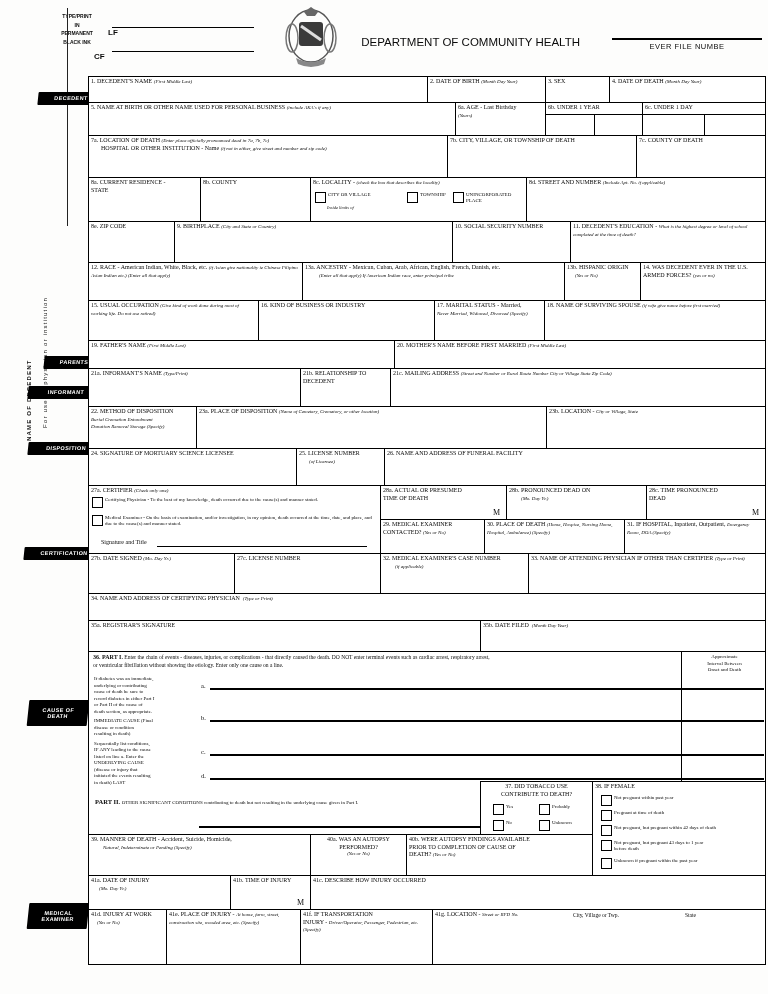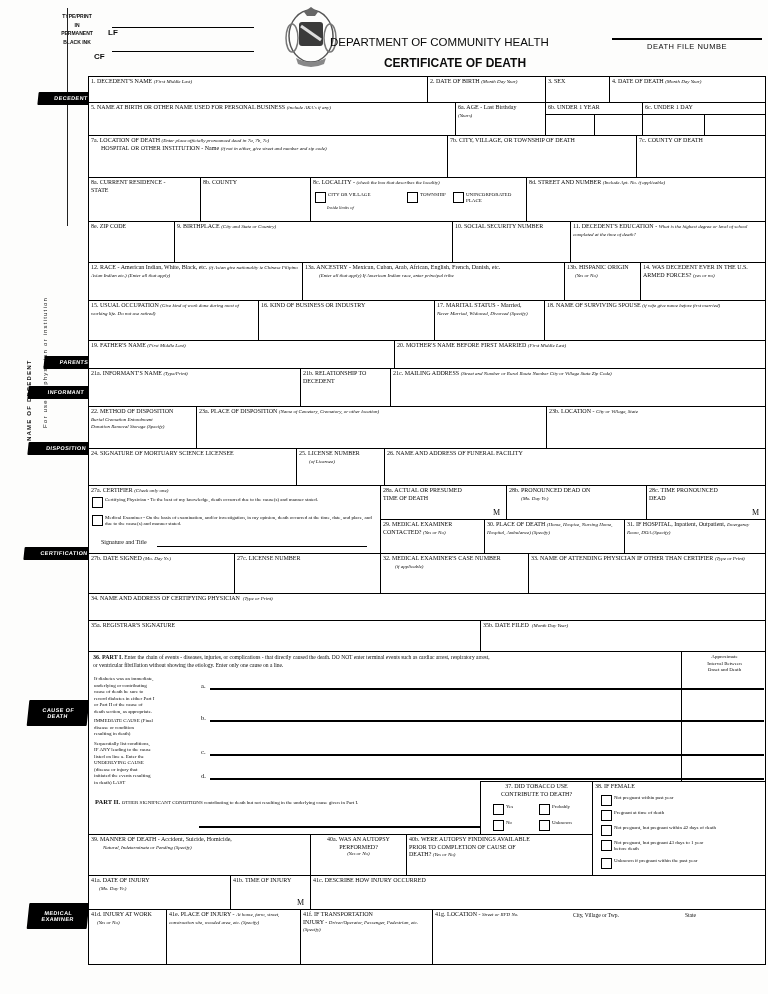--- a/index.html
+++ b/index.html
@@ -5,21 +5,21 @@
   html,body{margin:0;padding:0;background:#fff;}
   .page{position:relative;width:768px;height:994px;background:#fdfdfc;overflow:hidden;
         font-family:"Liberation Serif",serif;color:#0b0b0b;}
   
   .hdr-ins{position:absolute;left:44px;top:12px;width:66px;text-align:center;
            font:bold 5px "Liberation Sans",sans-serif;white-space:pre-line;line-height:1.7;}
   .lfcf{position:absolute;font:bold 8px "Liberation Sans",sans-serif;}
   .uline{position:absolute;border-bottom:1px solid #000;}
   .t1{position:absolute;left:340px;top:16px;width:230px;text-align:center;
       font:bold 13px "Liberation Sans",sans-serif;}
-  .t2{position:absolute;left:330px;top:36px;width:250px;text-align:left;
+  .t2{position:absolute;left:330px;top:36px;width:250px;text-align:right;
       font:11.5px "Liberation Sans",sans-serif;}
   .t3{position:absolute;left:340px;top:56px;width:230px;text-align:center;
       font:bold 12px "Liberation Sans",sans-serif;}
   .sfn{position:absolute;left:612px;top:42px;width:150px;text-align:center;
       font:7.5px "Liberation Sans",sans-serif;letter-spacing:.5px;}
   
   .vline{position:absolute;border-left:1px solid #222;}
   .vtext{position:absolute;writing-mode:vertical-rl;transform:rotate(180deg);
          font:6px "Liberation Sans",sans-serif;letter-spacing:1.2px;color:#111;}
   .tab{position:absolute;background:#000;color:#fff;display:flex;align-items:center;
@@ -62,23 +62,22 @@
     <ellipse cx="29" cy="30" rx="22" ry="26" fill="none" stroke="#555" stroke-width="1.5"></ellipse>
     <path d="M22 6 L29 1 L36 6 L33 10 L25 10 Z" fill="#666"></path>
     <ellipse cx="10" cy="32" rx="6" ry="14" fill="none" stroke="#777" stroke-width="1.5"></ellipse>
     <ellipse cx="48" cy="32" rx="6" ry="14" fill="none" stroke="#777" stroke-width="1.5"></ellipse>
     <rect x="17" y="16" width="24" height="24" rx="3" fill="#3a3a3a"></rect>
     <path d="M19 20 L39 34" stroke="#ddd" stroke-width="3"></path>
     <path d="M14 52 Q29 60 44 52 L42 58 Q29 64 16 58 Z" fill="#888"></path>
   </svg>
 
   <div class="t2">DEPARTMENT OF COMMUNITY HEALTH</div>
-  <div class="t3">CERTIFICATE OF DEATH</div>
   <div class="uline" style="left:612px;top:38px;width:150px;border-bottom-width:2px;"></div>
-  <div class="sfn">DEATH FILE NUMBE</div>
+  <div class="sfn">EVER FILE NUMBE</div>
 
   <div class="vline" style="left:67px;top:8px;height:218px;"></div>
   <div class="vtext" style="left:26px;top:296px;height:145px;font-weight:bold;">NAME OF DECEDENT</div>
   <div class="vtext" style="left:42px;top:228px;height:200px;">For use by physician or institution</div>
 
   <div class="tab" style="left:38px;top:92px;width:66px;height:13px;">DECEDENT</div>
   <div class="tab" style="left:44px;top:356px;width:60px;height:13px;">PARENTS</div>
   <div class="tab" style="left:28px;top:386px;width:76px;height:13px;">INFORMANT</div>
   <div class="tab" style="left:28px;top:442px;width:76px;height:13px;">DISPOSITION</div>
   <div class="tab" style="left:24px;top:547px;width:80px;height:13px;">CERTIFICATION</div>

